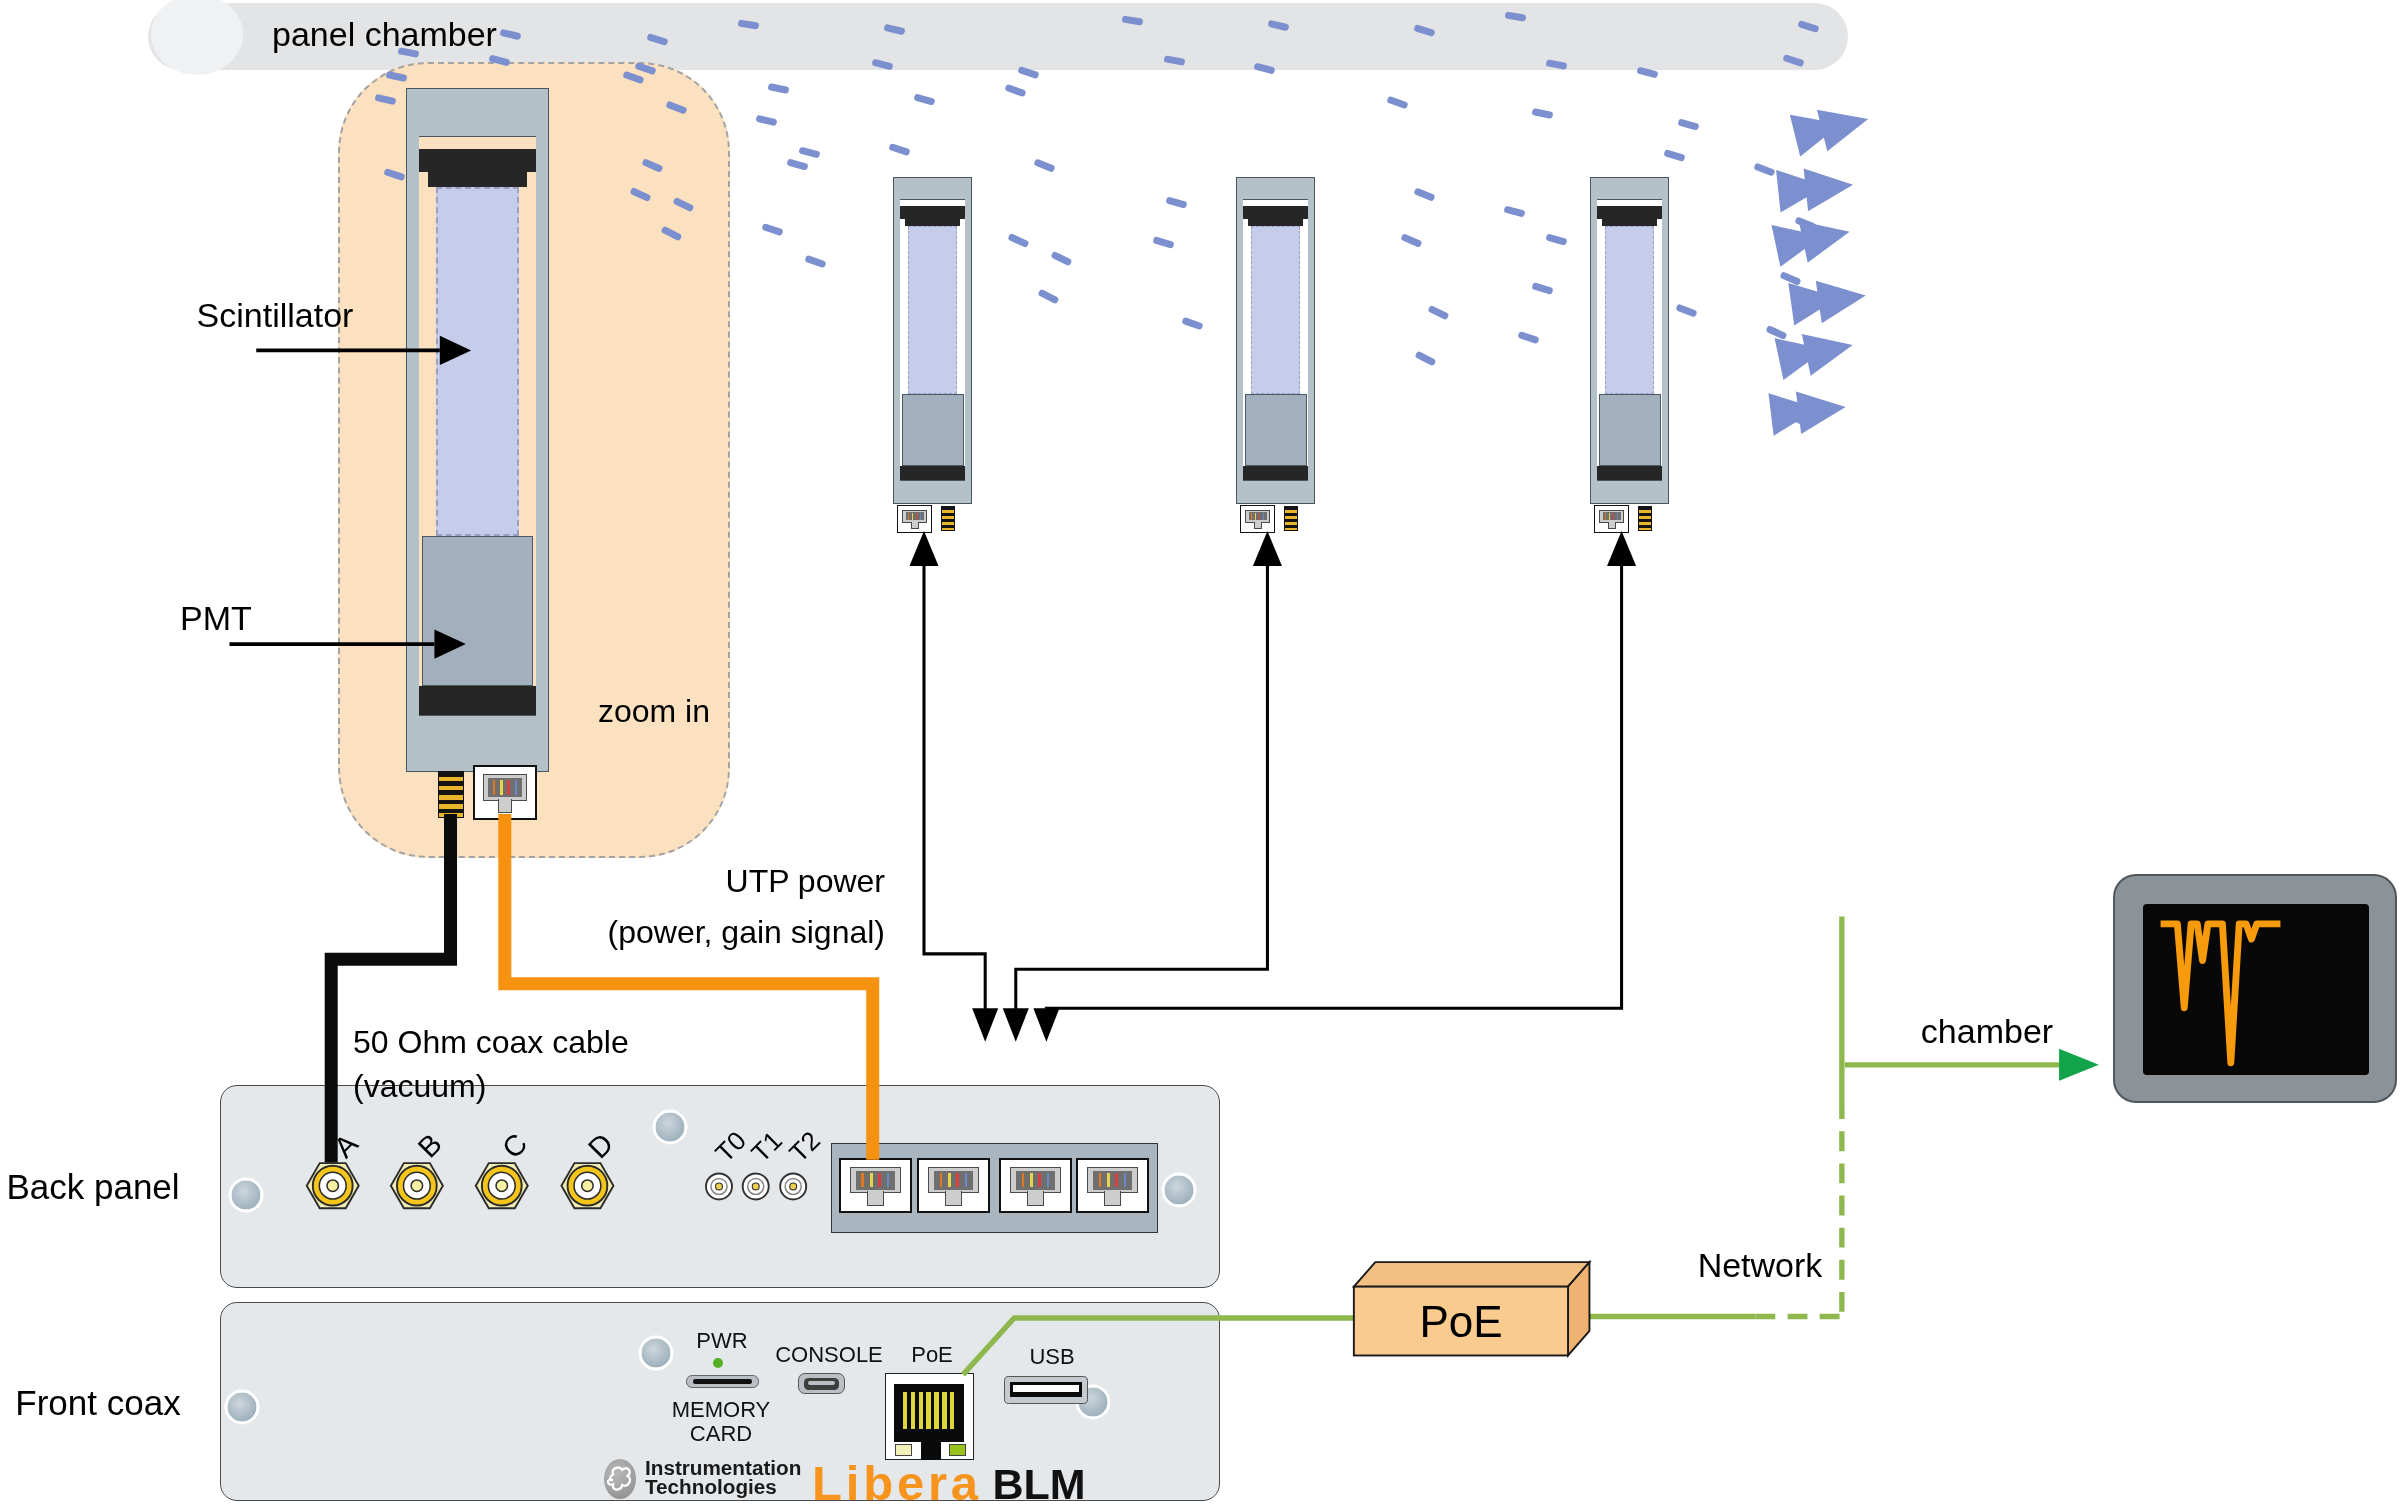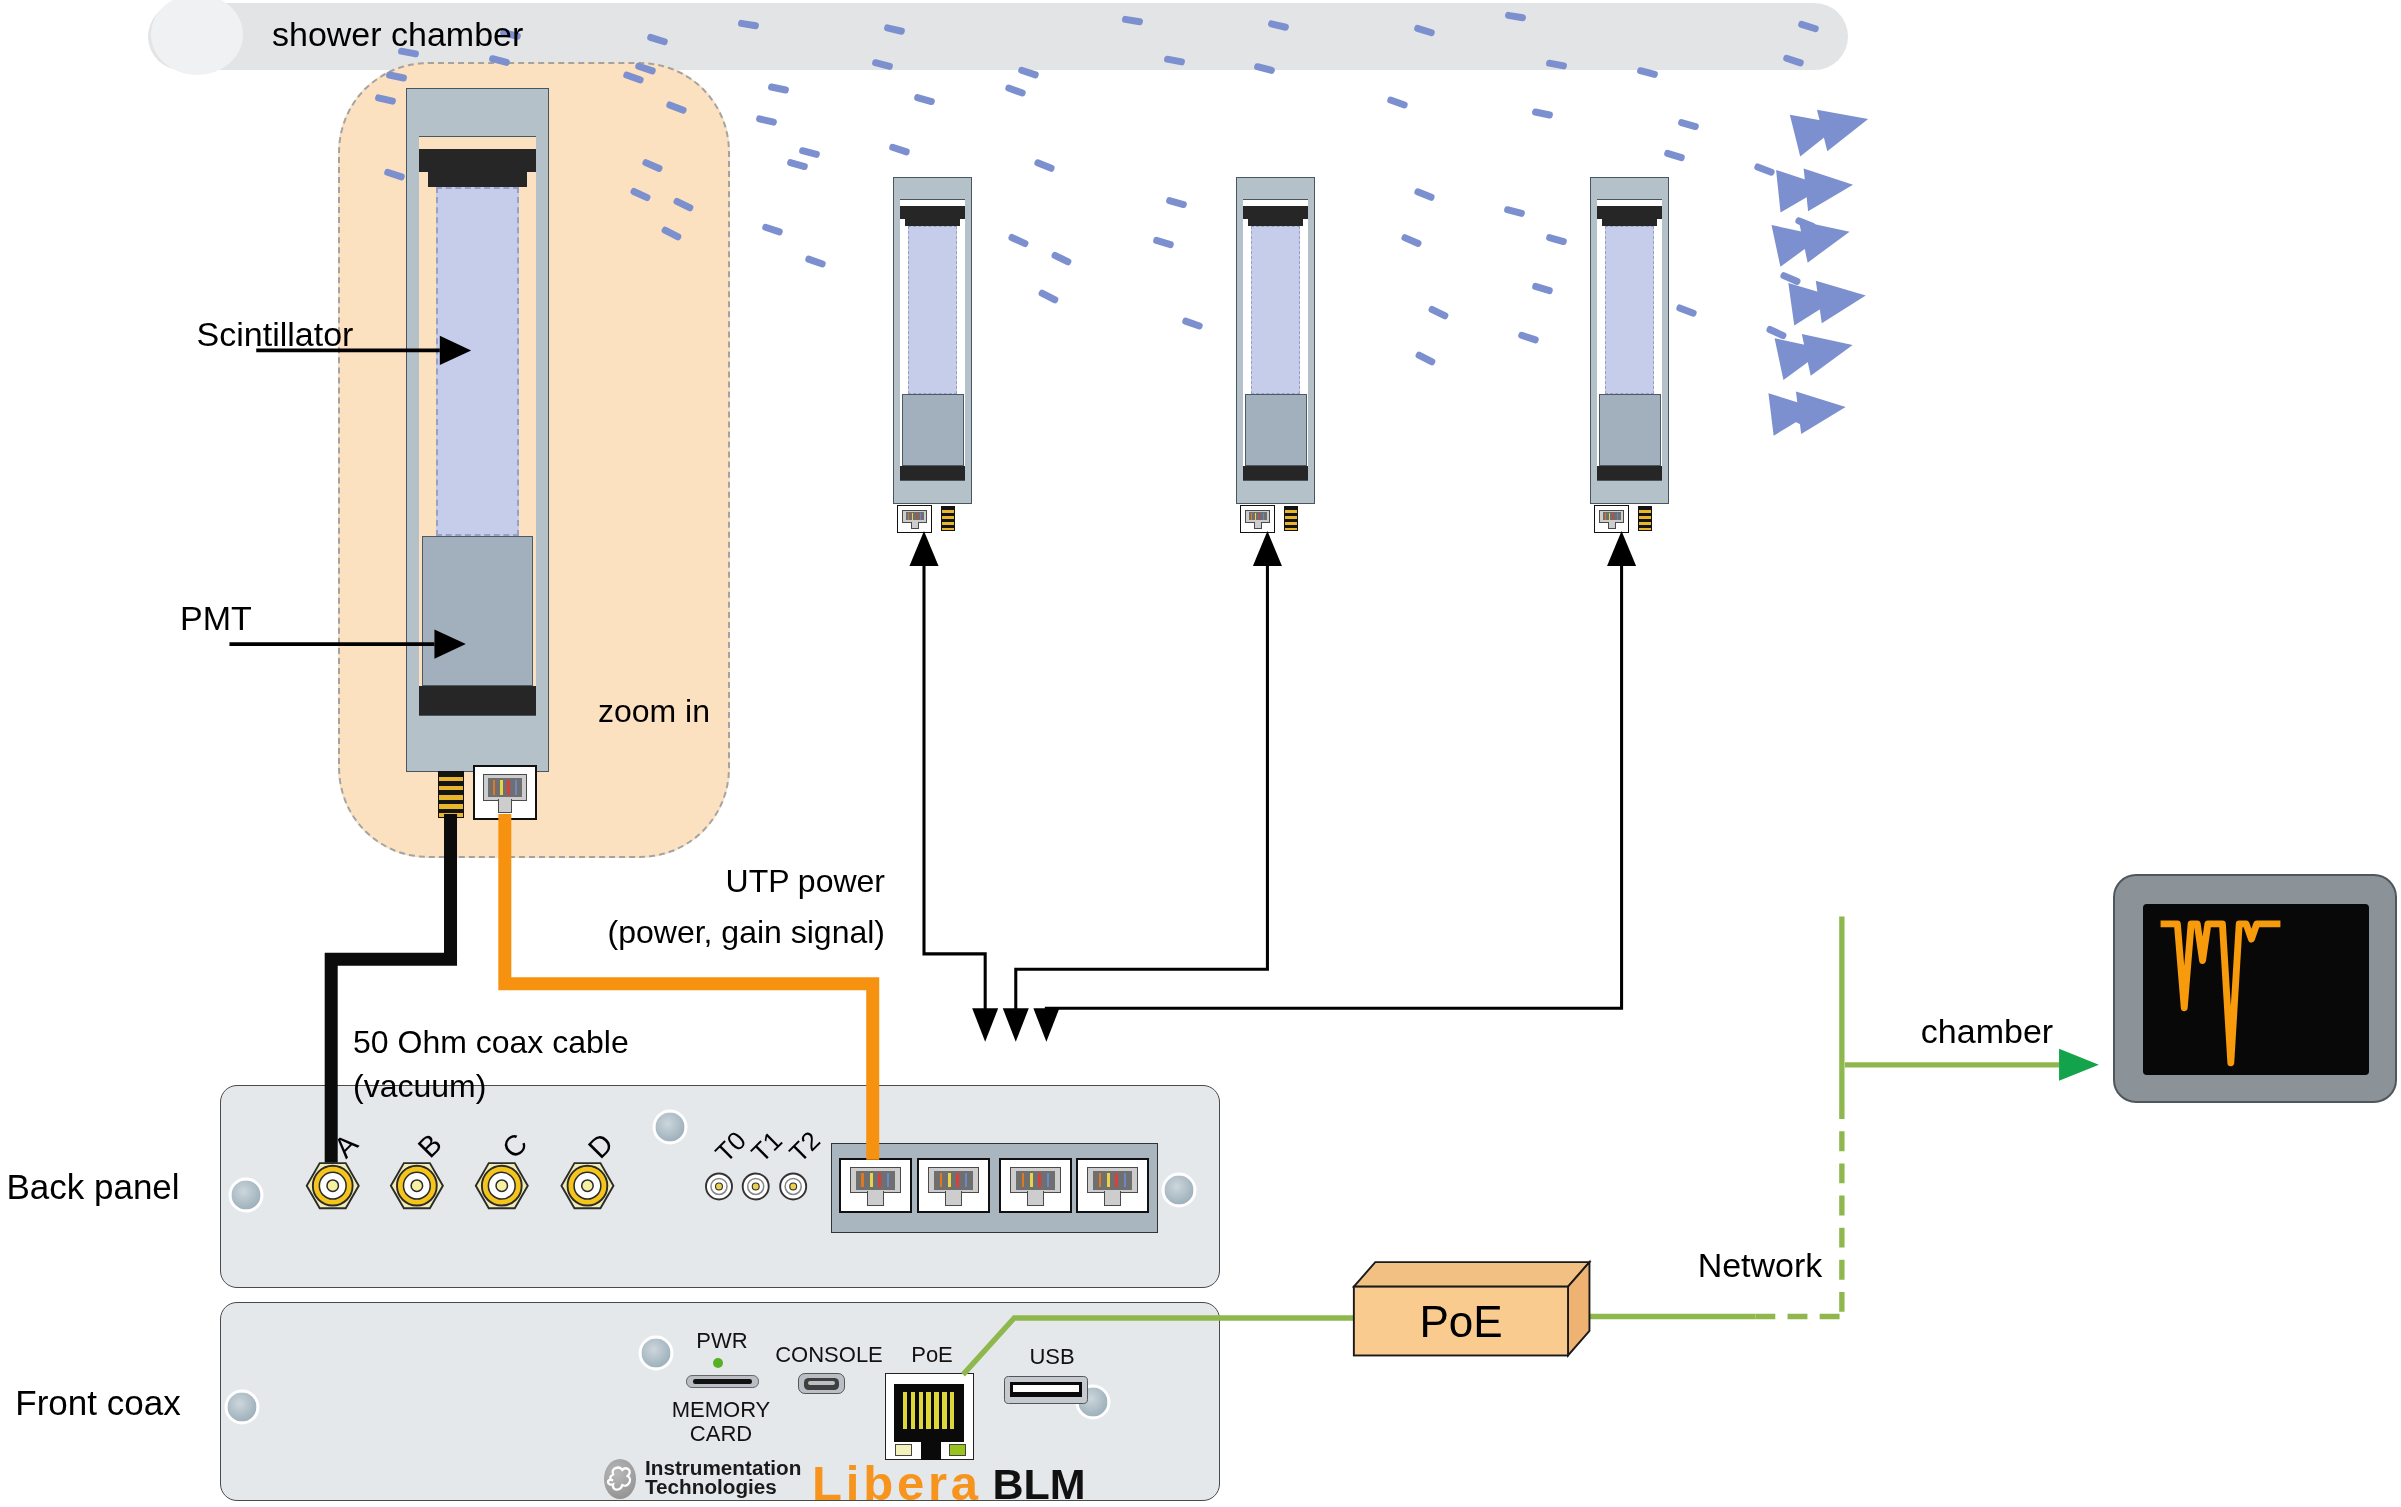--- a/index.html
+++ b/index.html
@@ -93,21 +93,21 @@
   .screen{position:absolute;left:27.5px;top:27.5px;width:226px;height:171px;background:#080808;border-radius:3.8px;}
   svg{position:absolute;left:0;top:0;z-index:5;pointer-events:none;}
 </style>
 </head>
 <body>
 
 <div class="stage">
 
   <div class="vbar"></div>
   <div class="vend"></div>
-  <span class="t vc-label">shower chamber</span>
+  <span class="t vc-label">panel chamber</span>
 
   <div id="shower">
       <div class="dash" style="background: rgb(124, 144, 207); left: 500px; top: 30.5px; transform: rotate(13.2478deg);"></div>
       <div class="dash" style="background: rgb(124, 144, 207); left: 647px; top: 36px; transform: rotate(17.2478deg);"></div>
       <div class="dash" style="background: rgb(124, 144, 207); left: 738px; top: 21px; transform: rotate(9.2478deg);"></div>
       <div class="dash" style="background: rgb(124, 144, 207); left: 884px; top: 26px; transform: rotate(13.2478deg);"></div>
       <div class="dash" style="background: rgb(124, 144, 207); left: 1122px; top: 17px; transform: rotate(9.2478deg);"></div>
       <div class="dash" style="background: rgb(124, 144, 207); left: 1268px; top: 22px; transform: rotate(13.2478deg);"></div>
       <div class="dash" style="background: rgb(124, 144, 207); left: 1414px; top: 27px; transform: rotate(17.2478deg);"></div>
       <div class="dash" style="background: rgb(124, 144, 207); left: 1505px; top: 12.5px; transform: rotate(9.2478deg);"></div>
@@ -184,21 +184,21 @@
         <div class="rj-pins">
           <div class="rj-pin" style="background: rgb(224, 120, 32);"></div>
           <div class="rj-pin" style="background: rgb(232, 212, 74);"></div>
           <div class="rj-pin" style="background: rgb(216, 64, 64);"></div>
           <div class="rj-pin" style="background: rgb(106, 136, 200);"></div>
         </div>
       </div>
     <div class="rj-tab"></div>
   </div>
 
-  <span class="t lab44 ctr" style="left:275px;top:334px">Scintillator</span>
+  <span class="t lab44 ctr" style="left:275px;top:315px">Scintillator</span>
   <span class="t lab44 ctr" style="left:216px;top:618px">PMT</span>
   <span class="t zoomin ctr">zoom in</span>
 
   <div id="smalldets">
       <div class="sdet" style="left: 894px; top: 178px;">
         <div class="sframe">
           <div class="cap" style="height:15.3px"></div>
           <div style="height:6.1px"></div>
           <div class="band" style="height:12.2px"></div>
           <div class="band" style="height:7.7px;margin:0 4.6px"></div>

